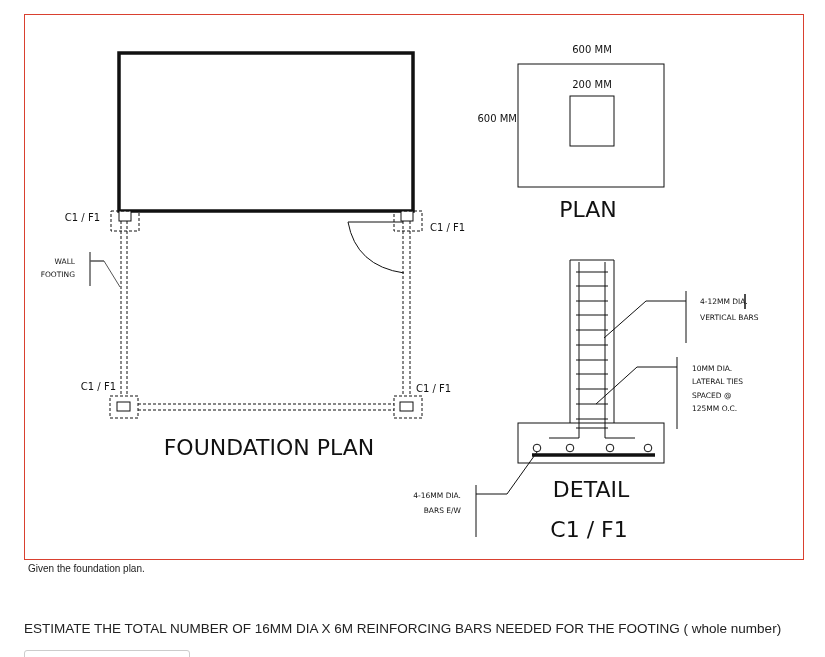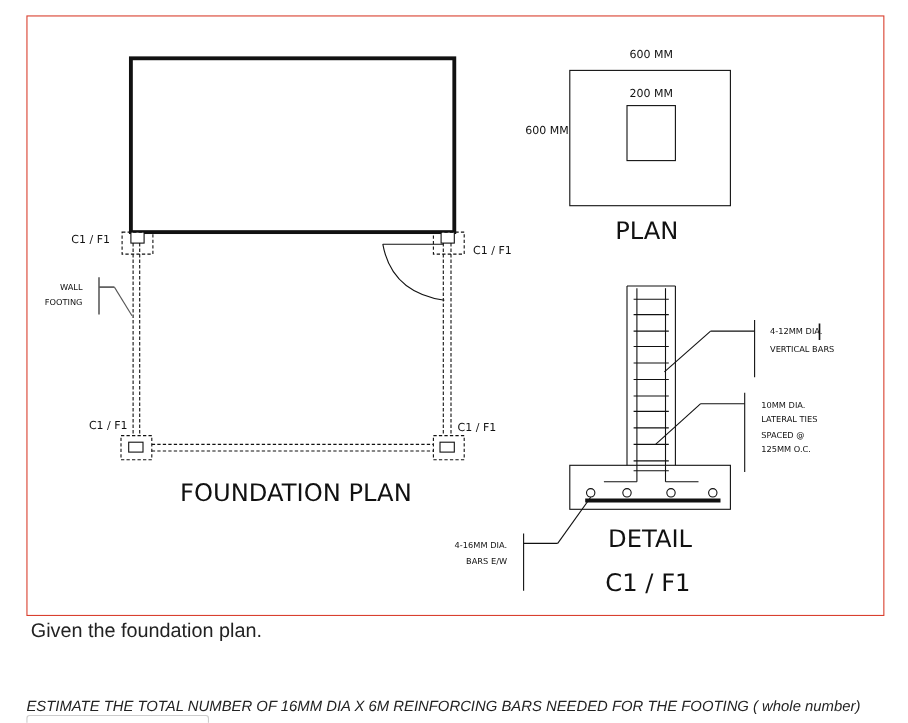--- a/index.html
+++ b/index.html
@@ -1,20 +1,20 @@
 <!DOCTYPE html>
 <html><head>
 <meta charset="utf-8">
 <style>
   html, body { margin:0; padding:0; background:#ffffff; }
   body { width:825px; height:657px; position:relative; overflow:hidden; font-family:"Liberation Sans", sans-serif; }
   .drawing-frame { position:absolute; left:24px; top:14px; width:780px; height:546px; border:1px solid #d9402f; box-sizing:border-box; background:#fff; }
   svg { position:absolute; left:0; top:0; }
-  .caption { position:absolute; left:28px; top:563px; font-size:18px; color:#222; font-family:"Liberation Sans", sans-serif; }
-  .question { position:absolute; left:24px; top:634px; font-size:13.5px; color:#222; font-family:"Liberation Sans", sans-serif;font-style:italic; }
+  .caption { position:absolute; left:28px; top:563px; font-size:10px; color:#222; font-family:"Liberation Sans", sans-serif; }
+  .question { position:absolute; left:24px; top:621px; font-size:13.5px; color:#222; font-family:"Liberation Sans", sans-serif; }
   .answer-input { position:absolute; left:24px; top:650px; width:166px; height:28px; border:1px solid #ccc; border-radius:3px; box-sizing:border-box; background:#fff; font-size:13px; padding:4px 6px; font-family:"Liberation Sans", sans-serif; }
   .svg-text { font-family:"DejaVu Sans", sans-serif; fill:#111; }
 </style>
 </head>
 <body>
 
 <div class="drawing-frame"></div>
 
 <svg width="825" height="657" viewBox="0 0 825 657">
 

